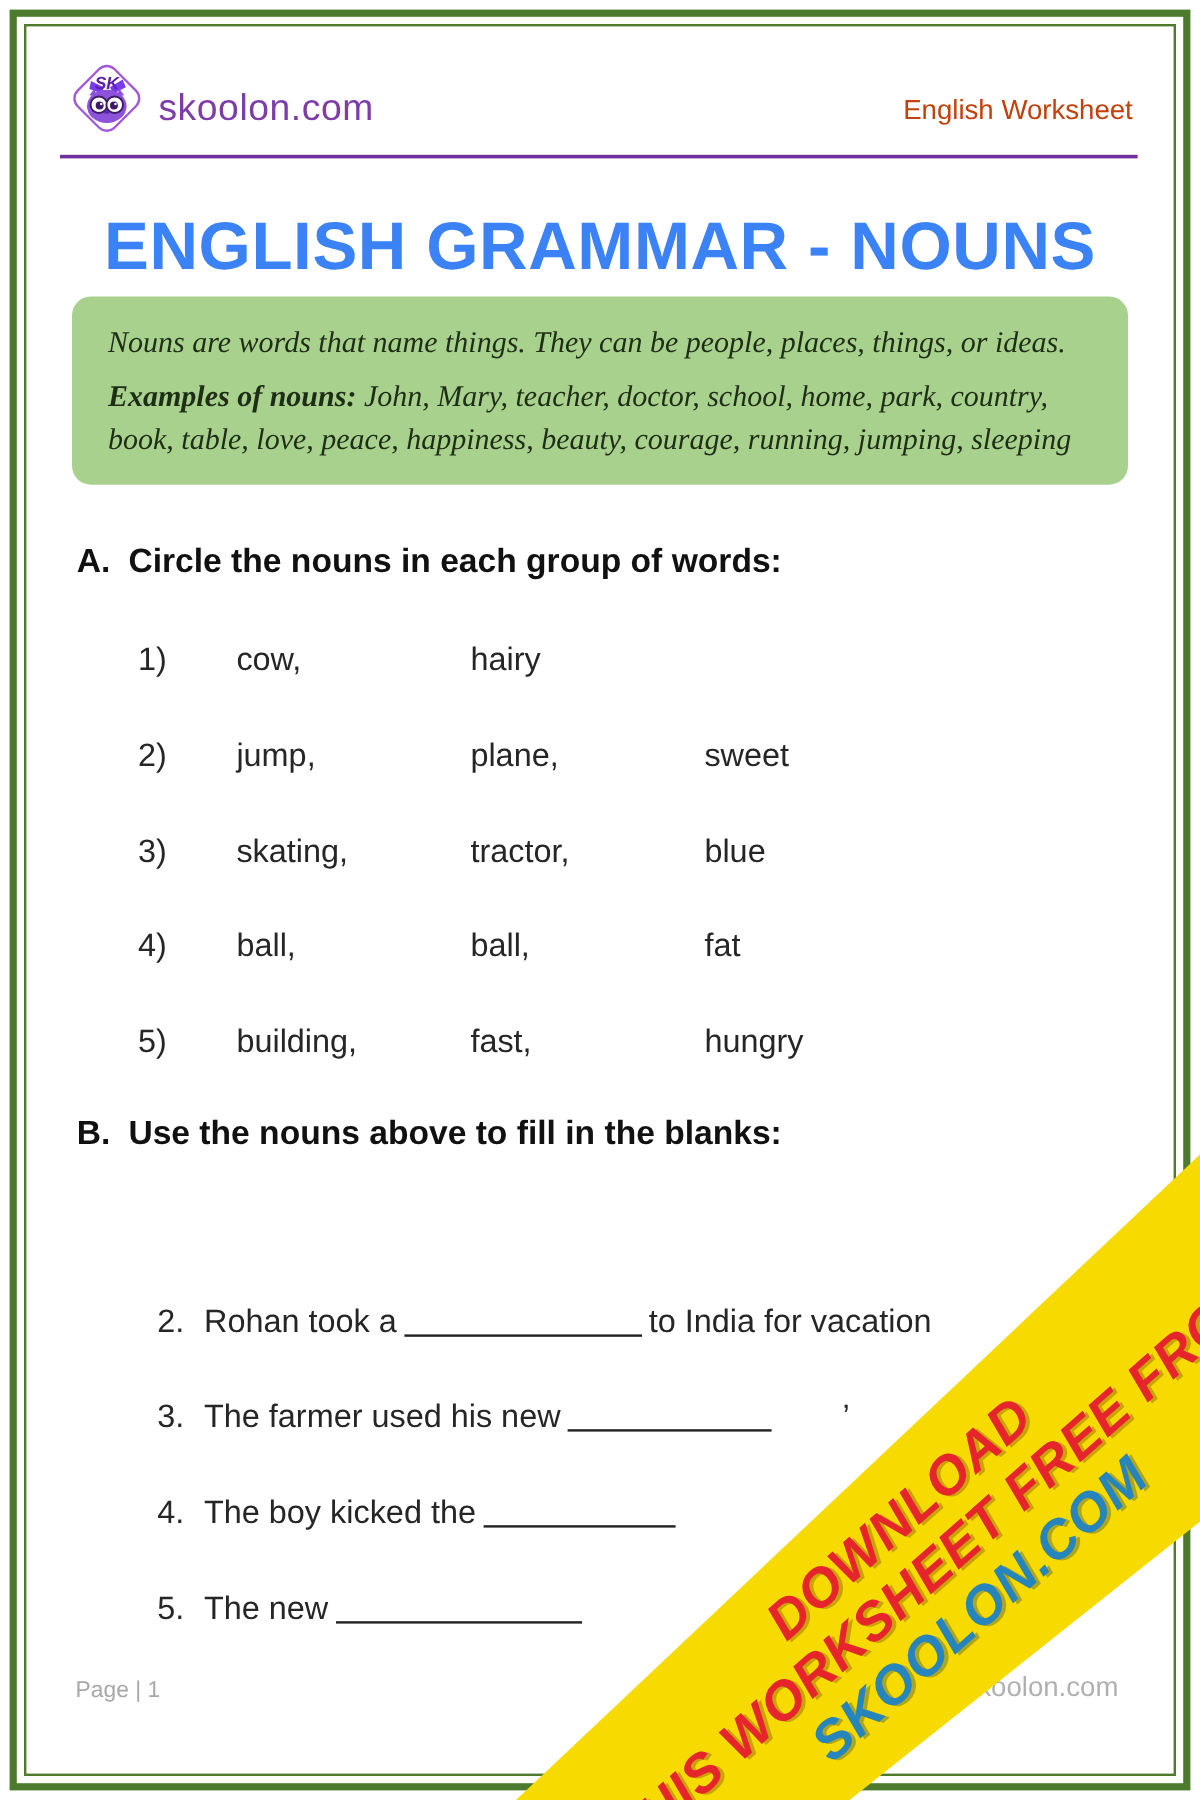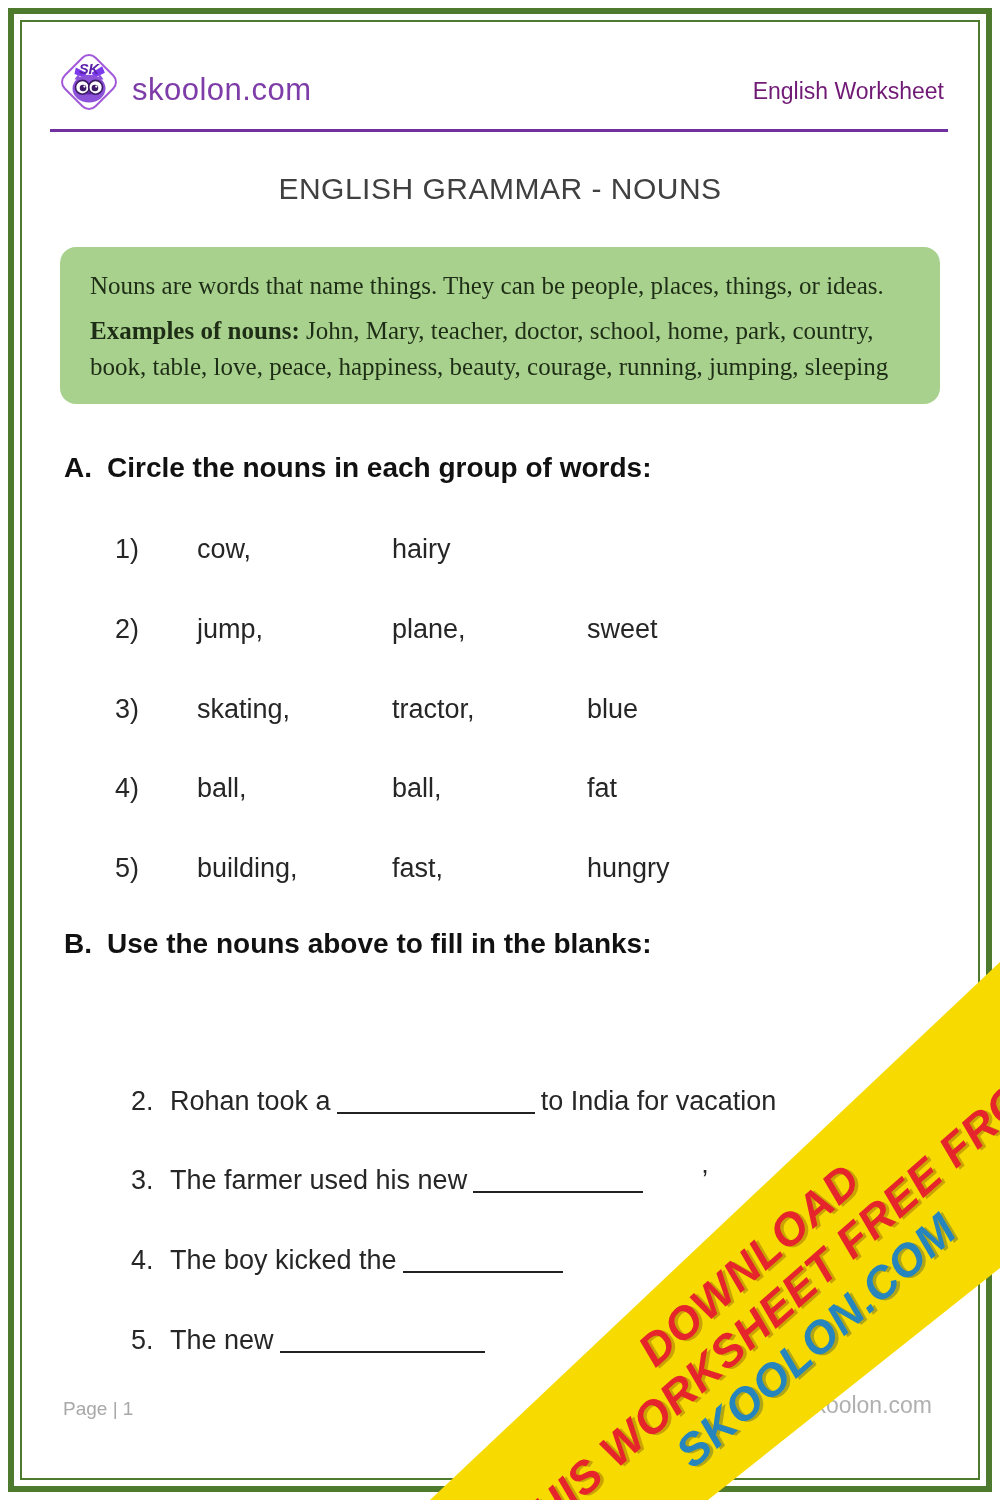--- a/index.html
+++ b/index.html
@@ -6,31 +6,31 @@
   .page{position:relative;width:1000px;height:1500px;background:#ffffff;overflow:hidden;
         font-family:"Liberation Sans",sans-serif;color:#1a1a1a;}
   .border-outer{position:absolute;left:8px;top:8px;right:8px;bottom:8px;
         border:6px solid #4e7a2e;pointer-events:none;}
   .border-inner{position:absolute;left:20px;top:20px;right:20px;bottom:20px;
         border:2px solid #4e7a2e;pointer-events:none;}
 
   
   .logo{position:absolute;left:56px;top:49px;width:66px;height:66px;}
   .brand{position:absolute;left:132px;top:72px;font-size:31px;color:#7d3ca8;letter-spacing:.5px;}
-  .wstype{position:absolute;right:56px;top:78px;font-size:23px;color:#701a75;}
+  .wstype{position:absolute;right:56px;top:78px;font-size:23px;color:#c2410c;}
   .hr-purple{position:absolute;left:50px;right:52px;top:129px;height:3px;background:#7030a0;}
 
   
   .title{position:absolute;left:0;top:172px;width:100%;text-align:center;
-         font-size:30px;font-weight:normal;color:#404040;letter-spacing:.5px;}
+         font-size:56px;font-weight:bold;color:#3b82f6;letter-spacing:.5px;}
 
   
   .infobox{position:absolute;left:60px;top:247px;width:880px;height:157px;background:#a9d18e;
            border-radius:16px;box-sizing:border-box;padding:21px 30px 0 30px;
-           font-family:"Liberation Serif",serif;font-size:25px;
+           font-family:"Liberation Serif",serif;font-style:italic;font-size:25px;
            color:#1e2d15;line-height:1.44;}
   .infobox p{margin:0 0 9px 0;}
   .infobox .bold{font-weight:bold;}
 
   
   .sec-head{position:absolute;display:flex;font-size:28px;font-weight:bold;color:#111;}
   .sec-head .letter{width:43px;flex:0 0 43px;}
   #secA{left:64px;top:452px;}
   #secB{left:64px;top:928px;}
 

